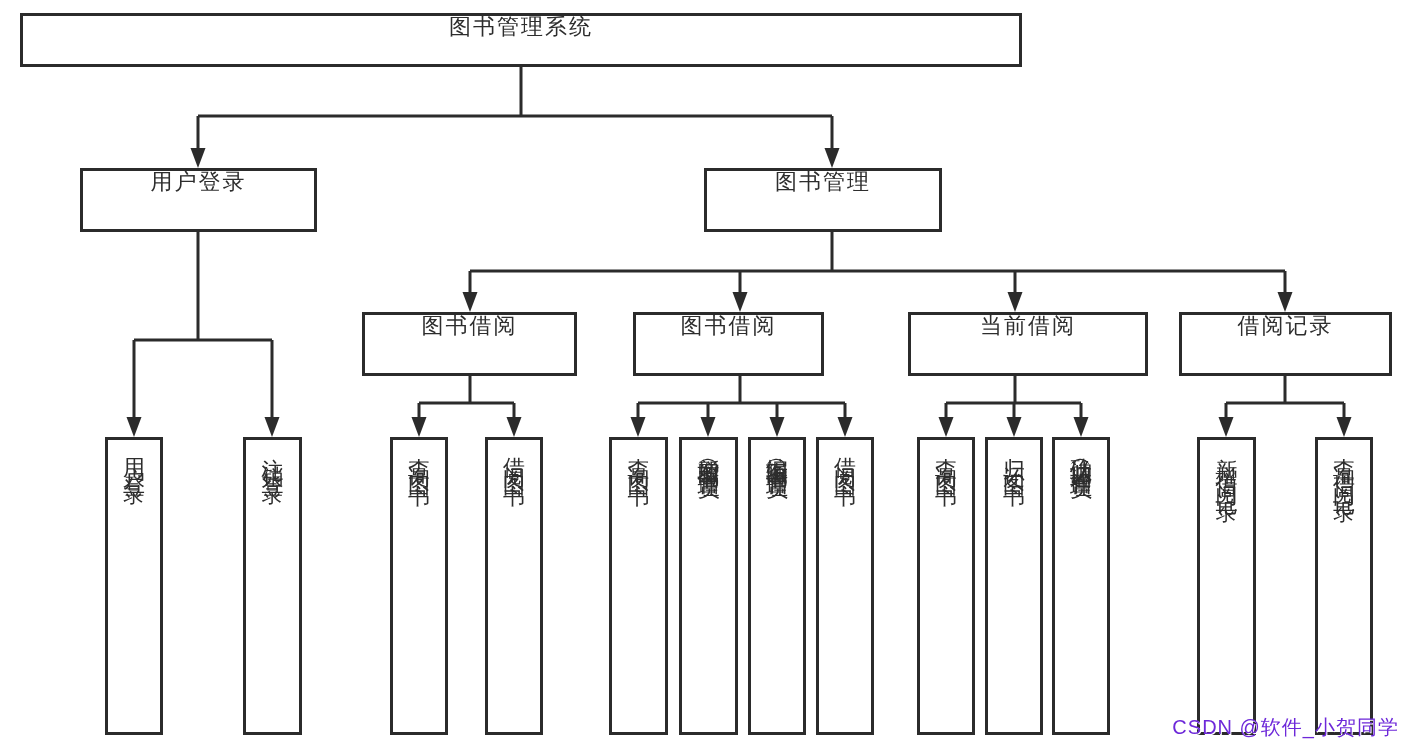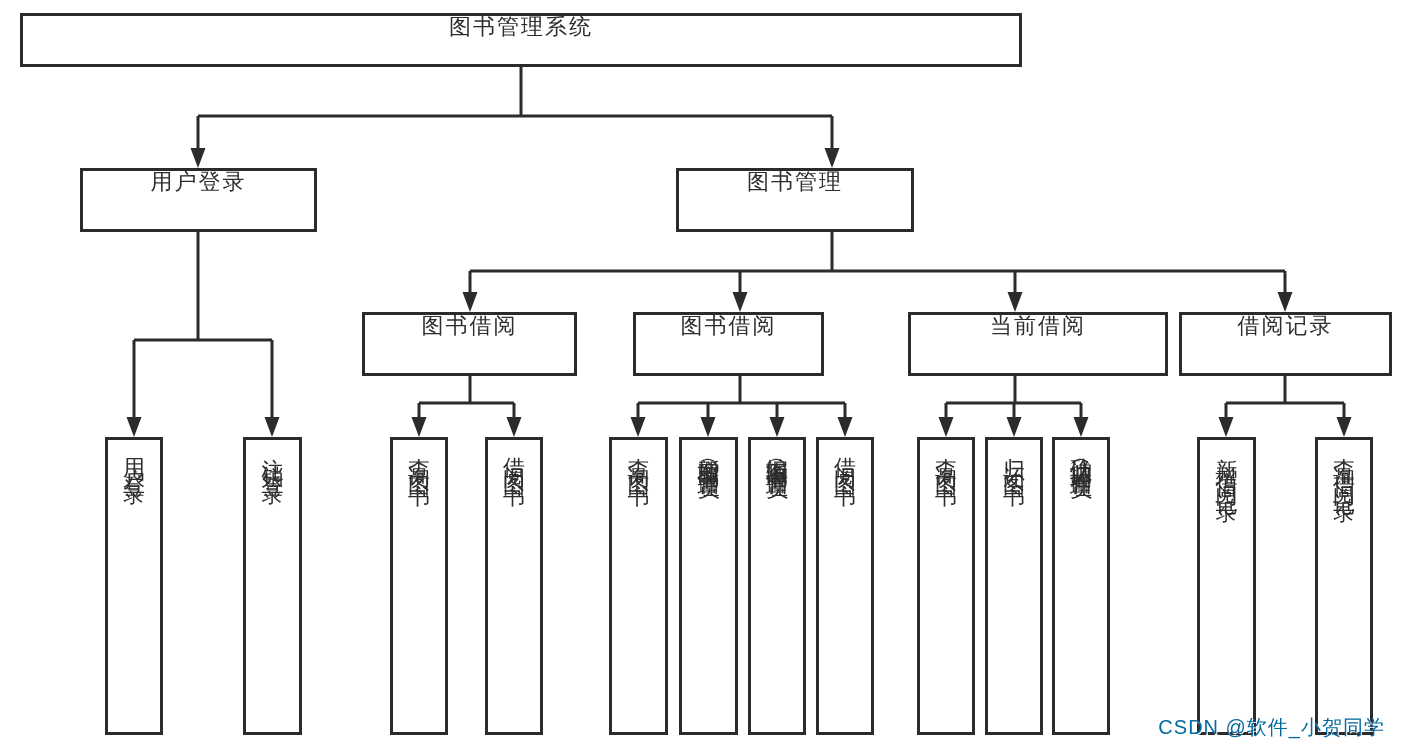--- a/index.html
+++ b/index.html
@@ -34,24 +34,24 @@
     writing-mode:vertical-rl;
     text-orientation:mixed;
     font-size:22px;
     line-height:1;
     white-space:nowrap;
   }
   .ls-md{letter-spacing:9px;}
   .ls-sm{letter-spacing:3px;}
   .watermark{
     position:absolute;
-    right:20px;
+    right:6px;
     bottom:6px;
     font-size:20px;
-    color:#0369a1;
+    color:#6d28d9;
     text-shadow:1px 1px 0 #ffffff;
     letter-spacing:1px;
     z-index:5;
   }
 </style>
 </head>
 <body>
 
 <div class="canvas">
 
@@ -98,31 +98,31 @@
     </g>
   </svg>
 
   <div class="node root">
     <span>图书管理系统</span>
   </div>
 
   <div class="node lvl" style="left:80px;top:168px;width:237px;">
     <span>用户登录</span>
   </div>
-  <div class="node lvl" style="left:676px;top:168px;width:238px;">
+  <div class="node lvl" style="left:704px;top:168px;width:238px;">
     <span>图书管理</span>
   </div>
 
   <div class="node lvl" style="left:362px;top:312px;width:215px;">
     <span>图书借阅</span>
   </div>
   <div class="node lvl" style="left:633px;top:312px;width:191px;">
     <span>图书借阅</span>
   </div>
-  <div class="node lvl" style="left:908px;top:312px;width:260px;">
+  <div class="node lvl" style="left:908px;top:312px;width:240px;">
     <span>当前借阅</span>
   </div>
   <div class="node lvl" style="left:1179px;top:312px;width:213px;">
     <span>借阅记录</span>
   </div>
 
   <div class="node leaf" style="left:105px;width:58px;">
     <span class="v-label ls-md">用户登录</span>
   </div>
   <div class="node leaf" style="left:243px;width:59px;">

